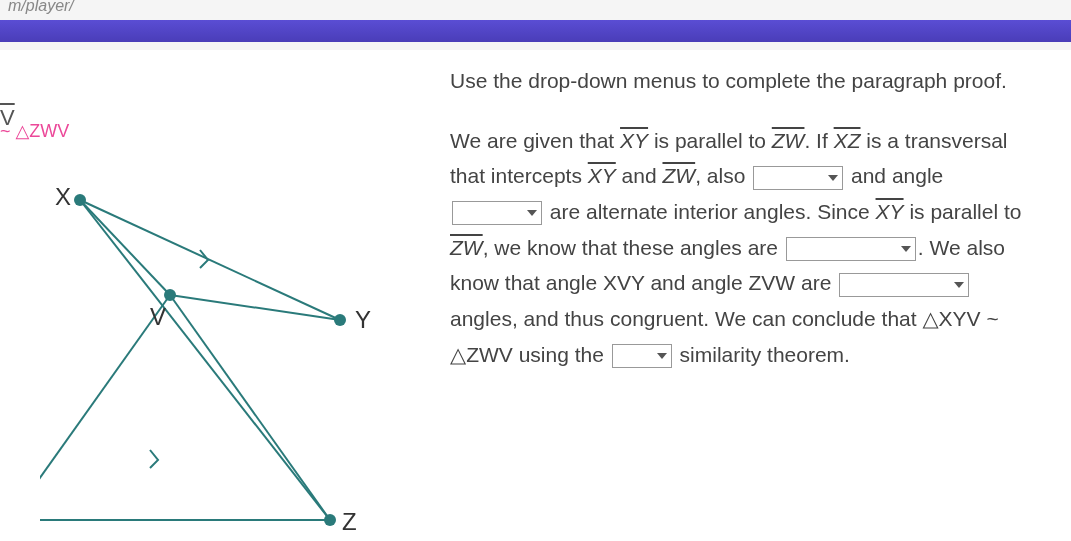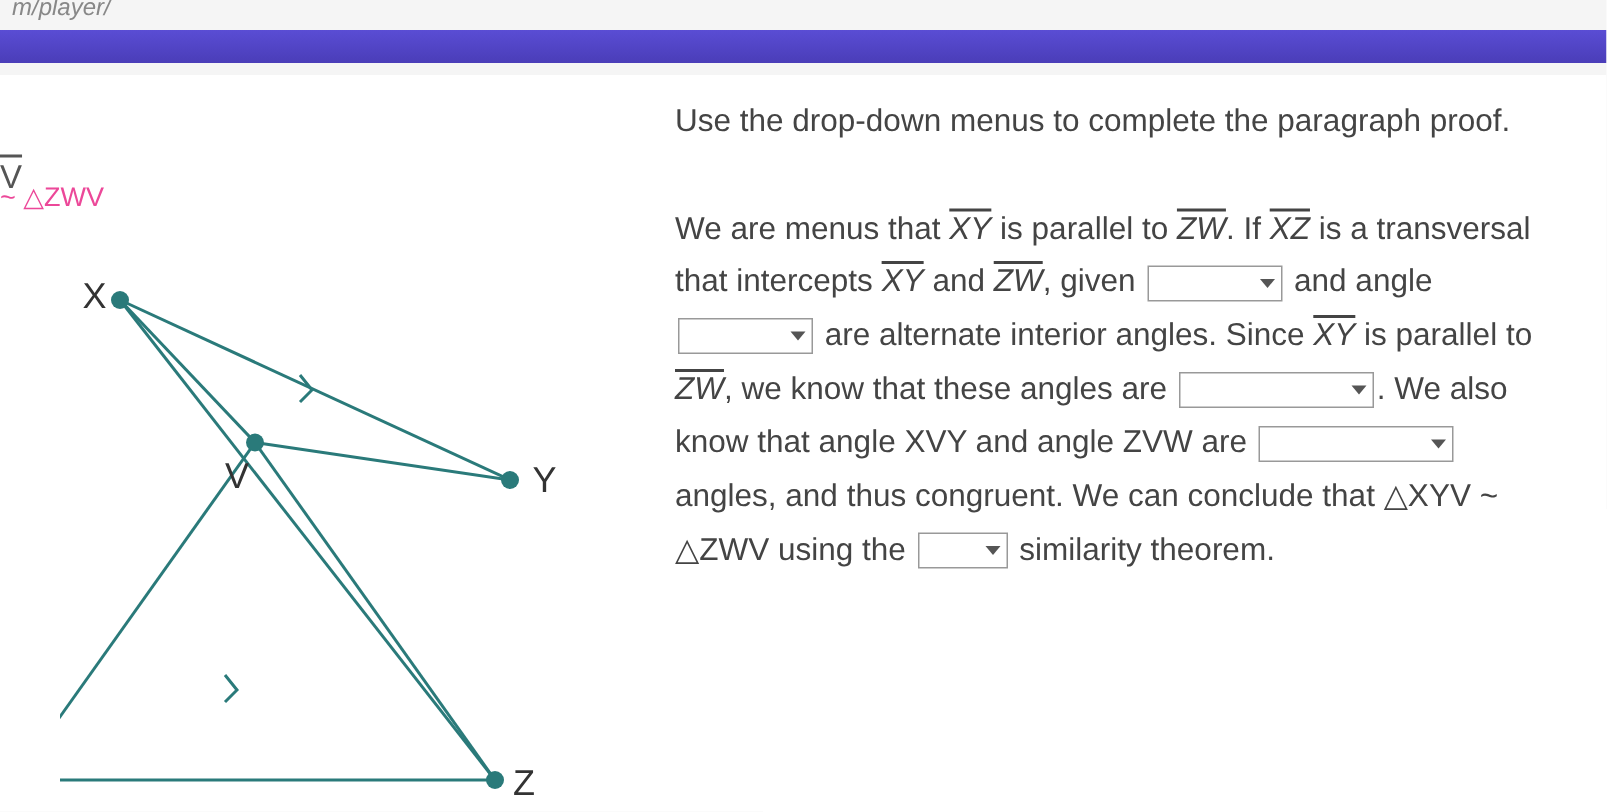--- a/index.html
+++ b/index.html
@@ -70,21 +70,21 @@
       font-family: Arial, sans-serif;
     }
     .right-panel {
       flex: 1;
       padding: 15px 30px 15px 20px;
       font-size: 21px;
       color: #444;
       line-height: 1.55;
     }
     .instruction {
-      margin-bottom: 37px;
+      margin-bottom: 25px;
     }
     .proof-text {
       line-height: 1.7;
     }
     .overline {
       text-decoration: overline;
       font-style: italic;
     }
     .dropdown {
       display: inline-block;
@@ -162,18 +162,18 @@
         <text x="110" y="145" class="point-label">V</text>
         <text x="302" y="350" class="point-label">Z</text>
       </svg>
     </div>
   </div>
 
   <div class="right-panel">
     <p class="instruction">Use the drop-down menus to complete the paragraph proof.</p>
 
     <p class="proof-text">
-      <span>We are menus that </span><span class="overline">XY</span><span> is parallel to </span><span class="overline">ZW</span><span>. If </span><span class="overline">XZ</span><span> is a transversal that intercepts </span><span class="overline">XY</span><span> and </span><span class="overline">ZW</span><span>, given </span><span class="dropdown"></span>
+      <span>We are given that </span><span class="overline">XY</span><span> is parallel to </span><span class="overline">ZW</span><span>. If </span><span class="overline">XZ</span><span> is a transversal that intercepts </span><span class="overline">XY</span><span> and </span><span class="overline">ZW</span><span>, also </span><span class="dropdown"></span>
       <span> and angle </span><span class="dropdown"></span><span> are alternate interior angles. Since </span><span class="overline">XY</span><span> is parallel to </span><span class="overline">ZW</span><span>, we know that these angles are </span><span class="dropdown wide"></span><span>. We also know that angle XVY and angle ZVW are </span><span class="dropdown wide"></span><span> angles, and thus congruent. We can conclude that △XYV ~ △ZWV using the </span><span class="dropdown narrow"></span><span> similarity theorem.</span>
     </p>
   </div>
 
 </div>
 
 </body></html>

